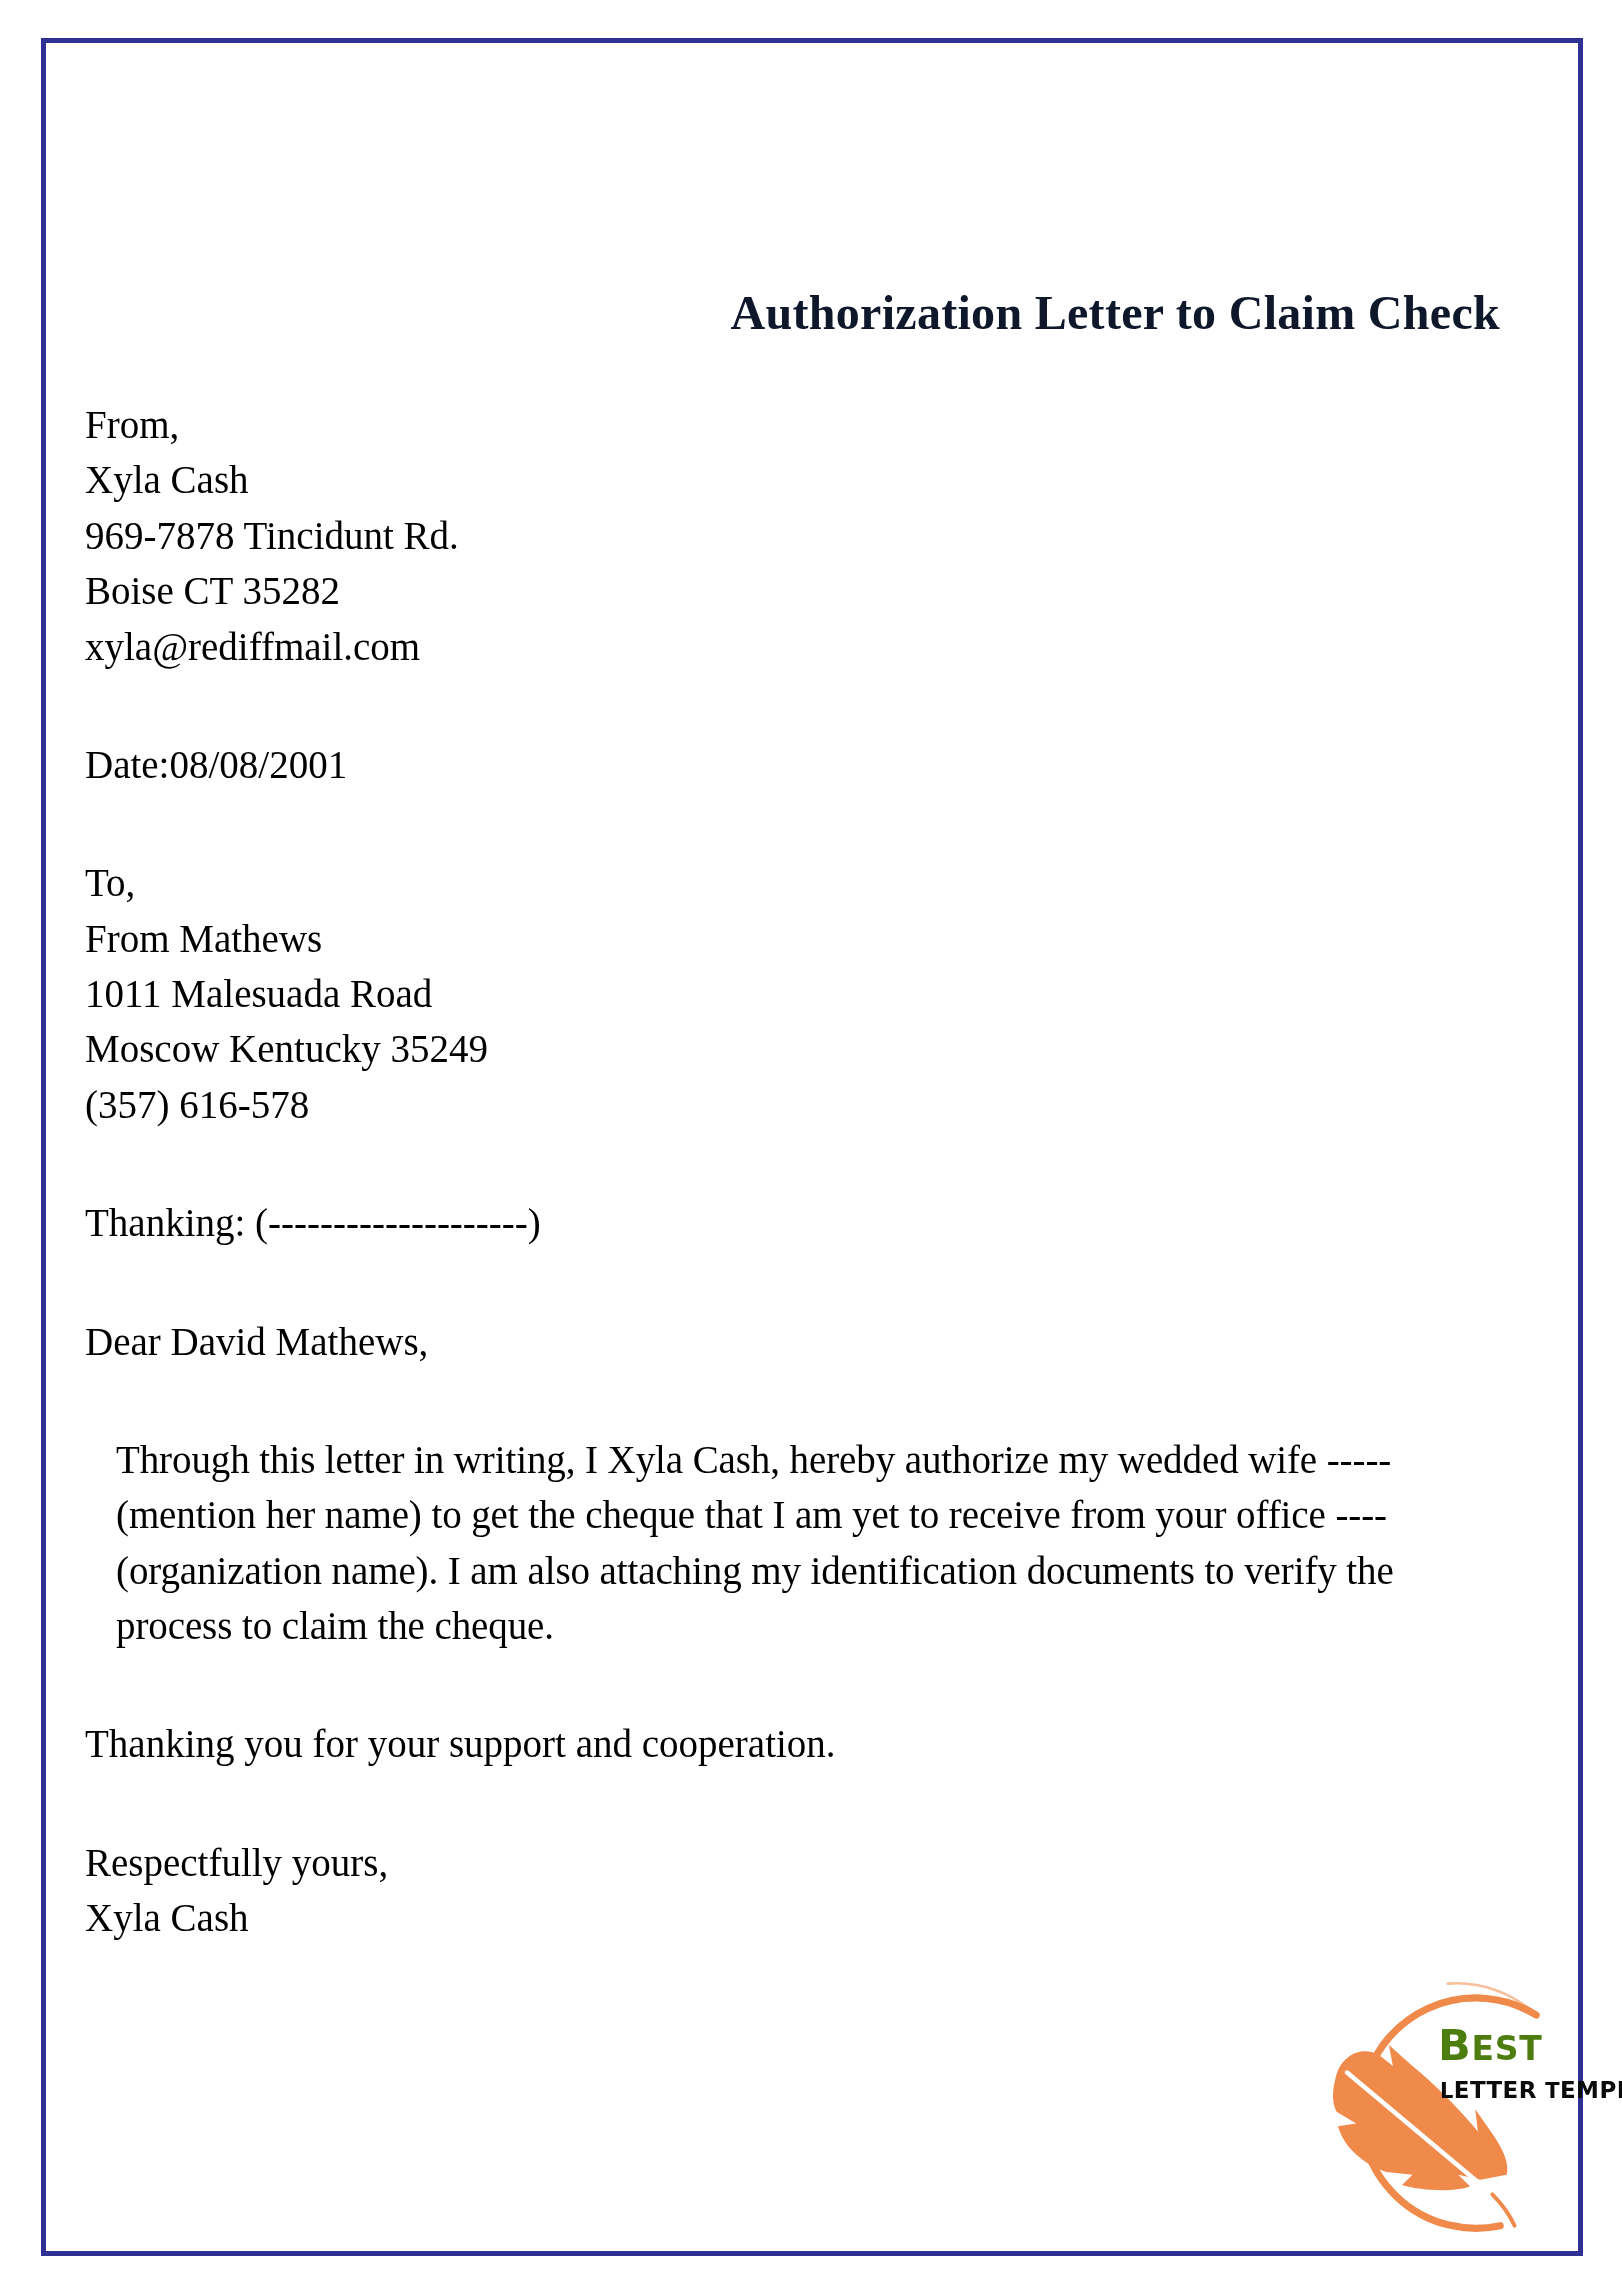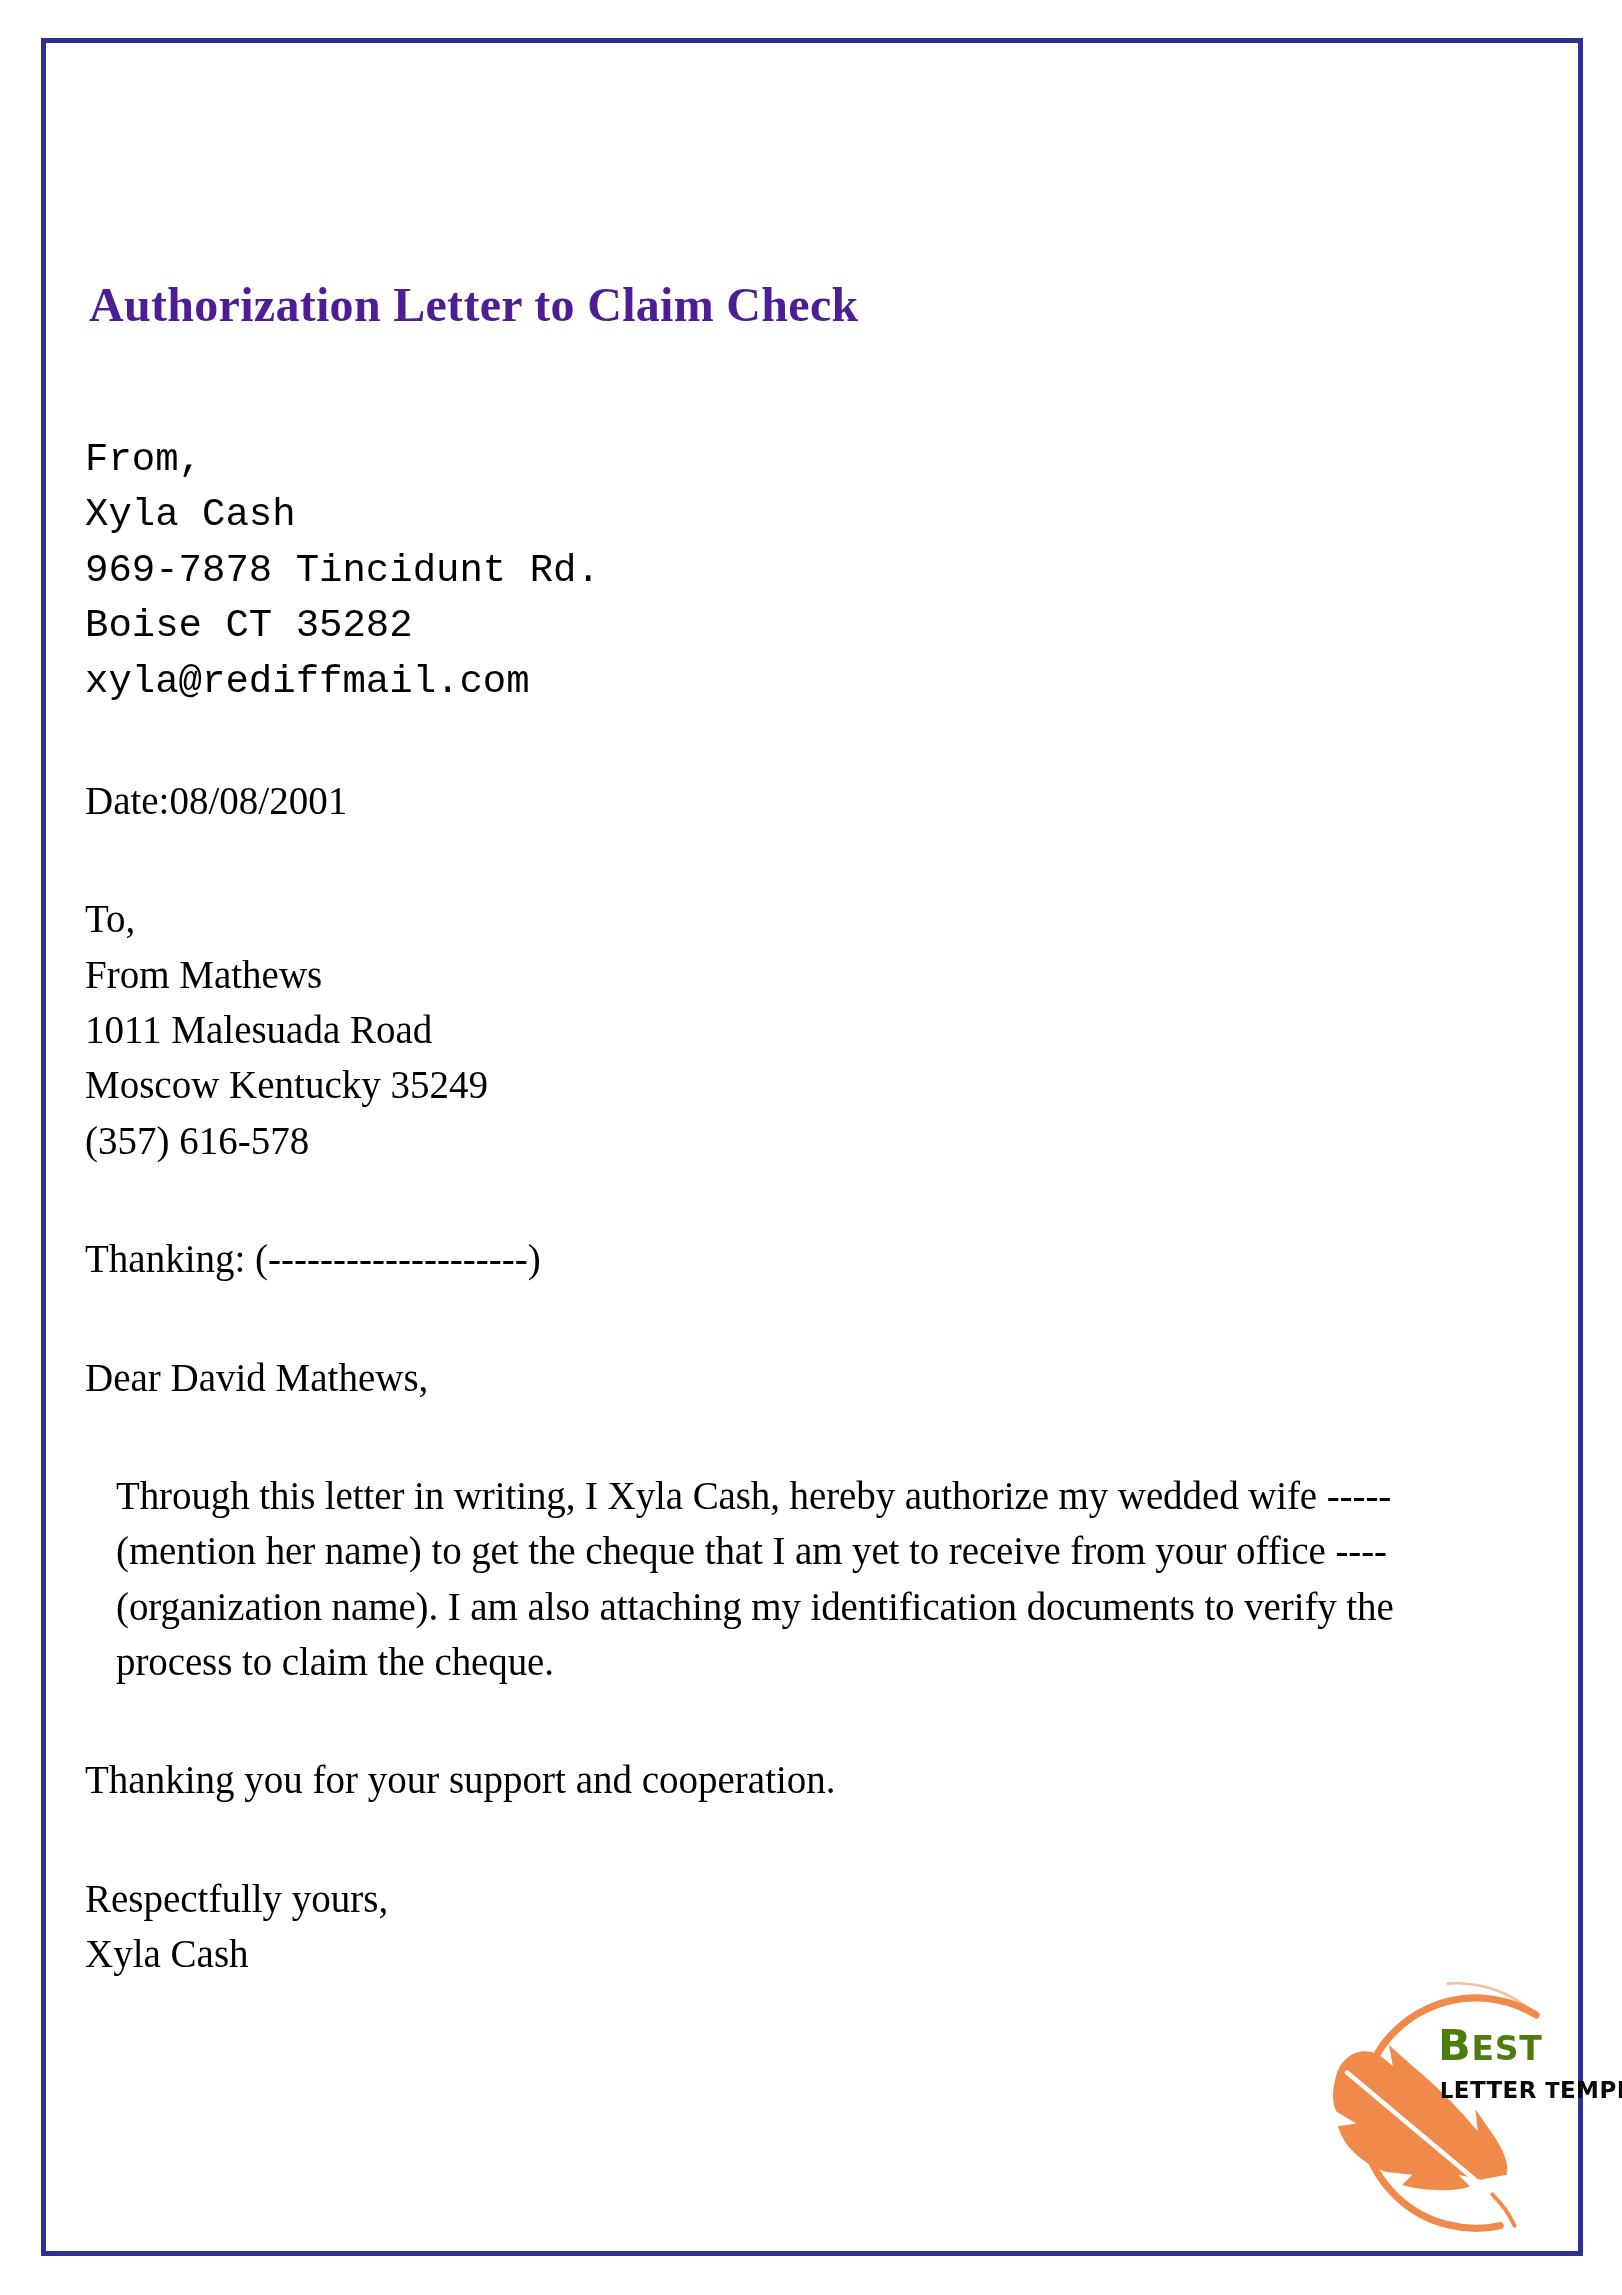--- a/index.html
+++ b/index.html
@@ -37,45 +37,45 @@
   
   .content {
     position: absolute;
     left: 85px;
     top: 79px;
     width: 1427px;
     height: 2133px;
   }
 
   .doc-title {
-    text-align: left;
+    text-align: right;
     font-size: 48px;
     font-weight: bold;
     letter-spacing: 0.3px;
-    color: #4c1d95;
-    margin: 4px;
+    color: #0f172a;
+    margin: 12px;
     padding-top: 198px;
     line-height: 1.0;
   }
 
   .block {
     margin: 0;
     padding: 0;
     color: #000000;
     font-size: 39px;
     line-height: 1.42;
   }
 
   .line {
     display: block;
     white-space: pre-wrap;
   }
   .gap-lg { height: 63px; }
 
-  .sender-block { margin-top: 104px; font-family: Liberation Mono, monospace; }
+  .sender-block { margin-top: 60px; }
 
   .body-para .line {
     letter-spacing: -0.1px;
     margin-left: 31px;
   }
 
   
   .logo {
     position: absolute;
     right: 31px;

